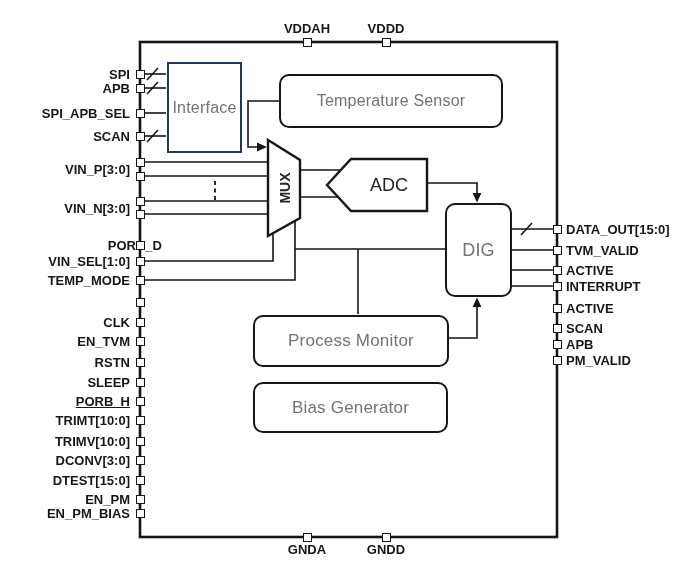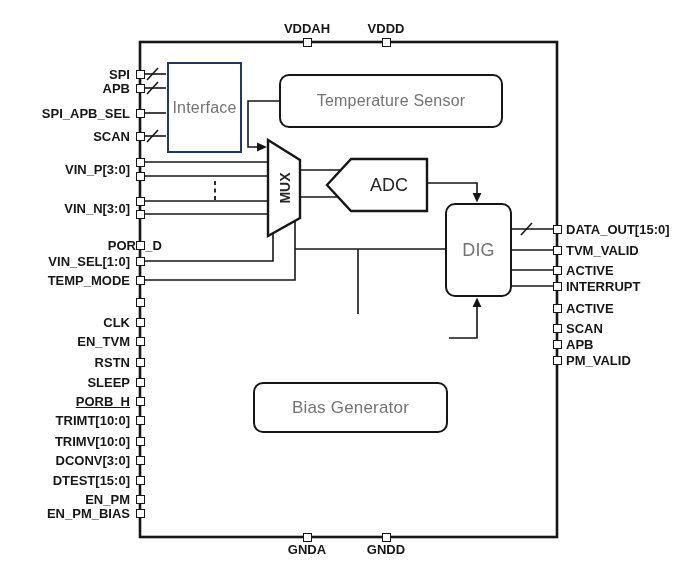--- a/index.html
+++ b/index.html
@@ -66,20 +66,23 @@
   </svg>
 
   <div class="blk sq" style="left:167px;top:62px;width:75px;height:91px;border:2px solid #1f3864;border-radius:0;font-size:16px;">
     <span>Interface</span>
   </div>
   <div class="blk" style="left:279px;top:74px;width:224px;height:54px;font-size:16px;">
     <span>Temperature Sensor</span>
   </div>
   <div class="blk" style="left:445px;top:203px;width:67px;height:94px;font-size:18px;">
     <span>DIG</span>
+  </div>
+  <div class="blk" style="left:253px;top:315px;width:196px;height:52px;">
+    <span>Process Monitor</span>
   </div>
   <div class="blk" style="left:253px;top:382px;width:195px;height:51px;">
     <span>Bias Generator</span>
   </div>
 
   <div class="shape-label" style="left:260px;top:180px;width:50px;height:16px;font-size:14px;font-weight:600;transform:rotate(-90deg);">
     <span>MUX</span>
   </div>
   <div class="shape-label" style="left:353px;top:174px;width:72px;height:22px;font-size:18px;">
     <span>ADC</span>

